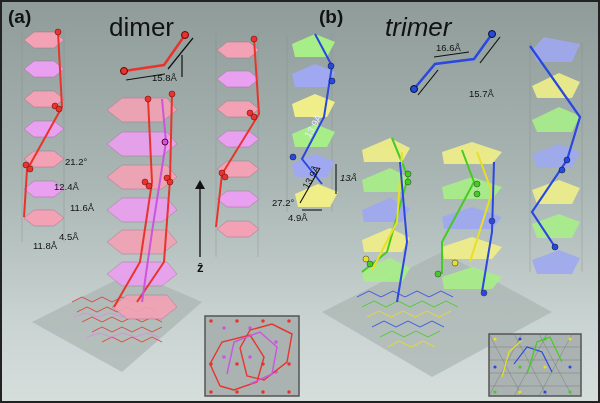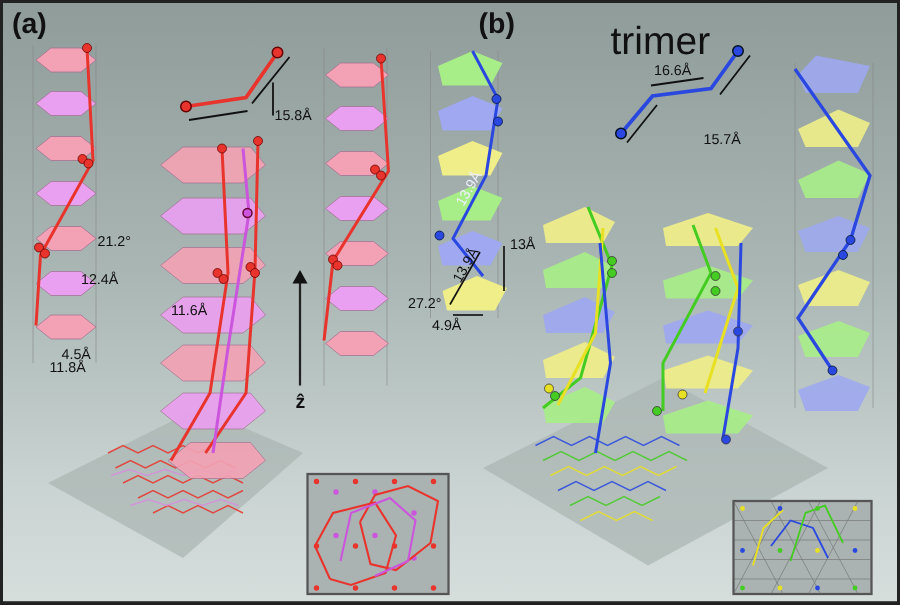--- a/index.html
+++ b/index.html
@@ -275,30 +275,31 @@
           <circle cx="568" cy="365" r="1.6" fill="#2a48e0"></circle>
           <circle cx="493" cy="390" r="1.6" fill="#44cc22"></circle>
           <circle cx="518" cy="390" r="1.6" fill="#e8e022"></circle>
           <circle cx="543" cy="390" r="1.6" fill="#2a48e0"></circle>
           <circle cx="568" cy="390" r="1.6" fill="#44cc22"></circle>
         </g>
     </g>
   </svg>
 
   <div class="lbl panel-letter" style="left:6px;top:4px;">(a)</div>
-  <div class="lbl meas" style="left:181px;top:70px;">15.8Å</div>
+  <div class="lbl title" style="left:107px;top:10px;">dimer</div>
+  <div class="lbl meas" style="left:150px;top:70px;">15.8Å</div>
   <div class="lbl meas" style="left:63px;top:154px;">21.2°</div>
   <div class="lbl meas" style="left:52px;top:179px;">12.4Å</div>
-  <div class="lbl meas" style="left:68px;top:200px;margin-left:44px;">11.6Å</div>
-  <div class="lbl meas" style="left:39px;top:229px;">4.5Å</div>
+  <div class="lbl meas" style="left:68px;top:200px;">11.6Å</div>
+  <div class="lbl meas" style="left:57px;top:229px;">4.5Å</div>
   <div class="lbl meas" style="left:31px;top:238px;">11.8Å</div>
   <div class="lbl" style="left:195px;top:258px;font-size:13px;font-weight:bold;">ẑ</div>
 
   <div class="lbl panel-letter" style="left:317px;top:4px;">(b)</div>
-  <div class="lbl title" style="left:405px;top:10px;">trimer</div>
+  <div class="lbl title" style="left:383px;top:10px;font-style:italic;">trimer</div>
   <div class="lbl meas" style="left:434px;top:40px;">16.6Å</div>
   <div class="lbl meas" style="left:467px;top:76px;margin-top:10px;">15.7Å</div>
   <div class="lbl meas" style="left:270px;top:195px;">27.2°</div>
   <div class="lbl meas" style="left:298px;top:183px;transform:rotate(-60deg);transform-origin:left top;">13.9Å</div>
   <div class="lbl meas" style="left:300px;top:132px;color:#eef;transform:rotate(-60deg);transform-origin:left top;">13.9Å</div>
-  <div class="lbl meas" style="left:338px;top:156px;">13Å</div>
+  <div class="lbl meas" style="left:338px;top:170px;font-style:italic;">13Å</div>
   <div class="lbl meas" style="left:286px;top:210px;">4.9Å</div>
 </div>
 
 </body></html>

